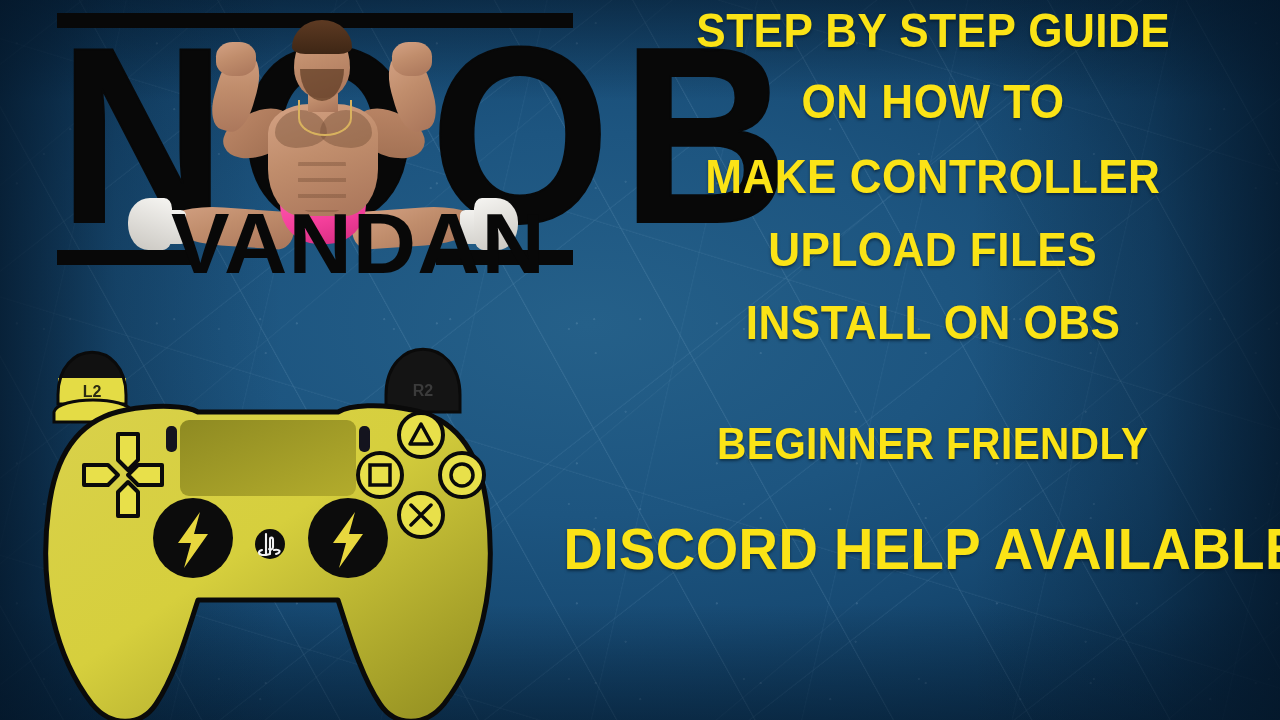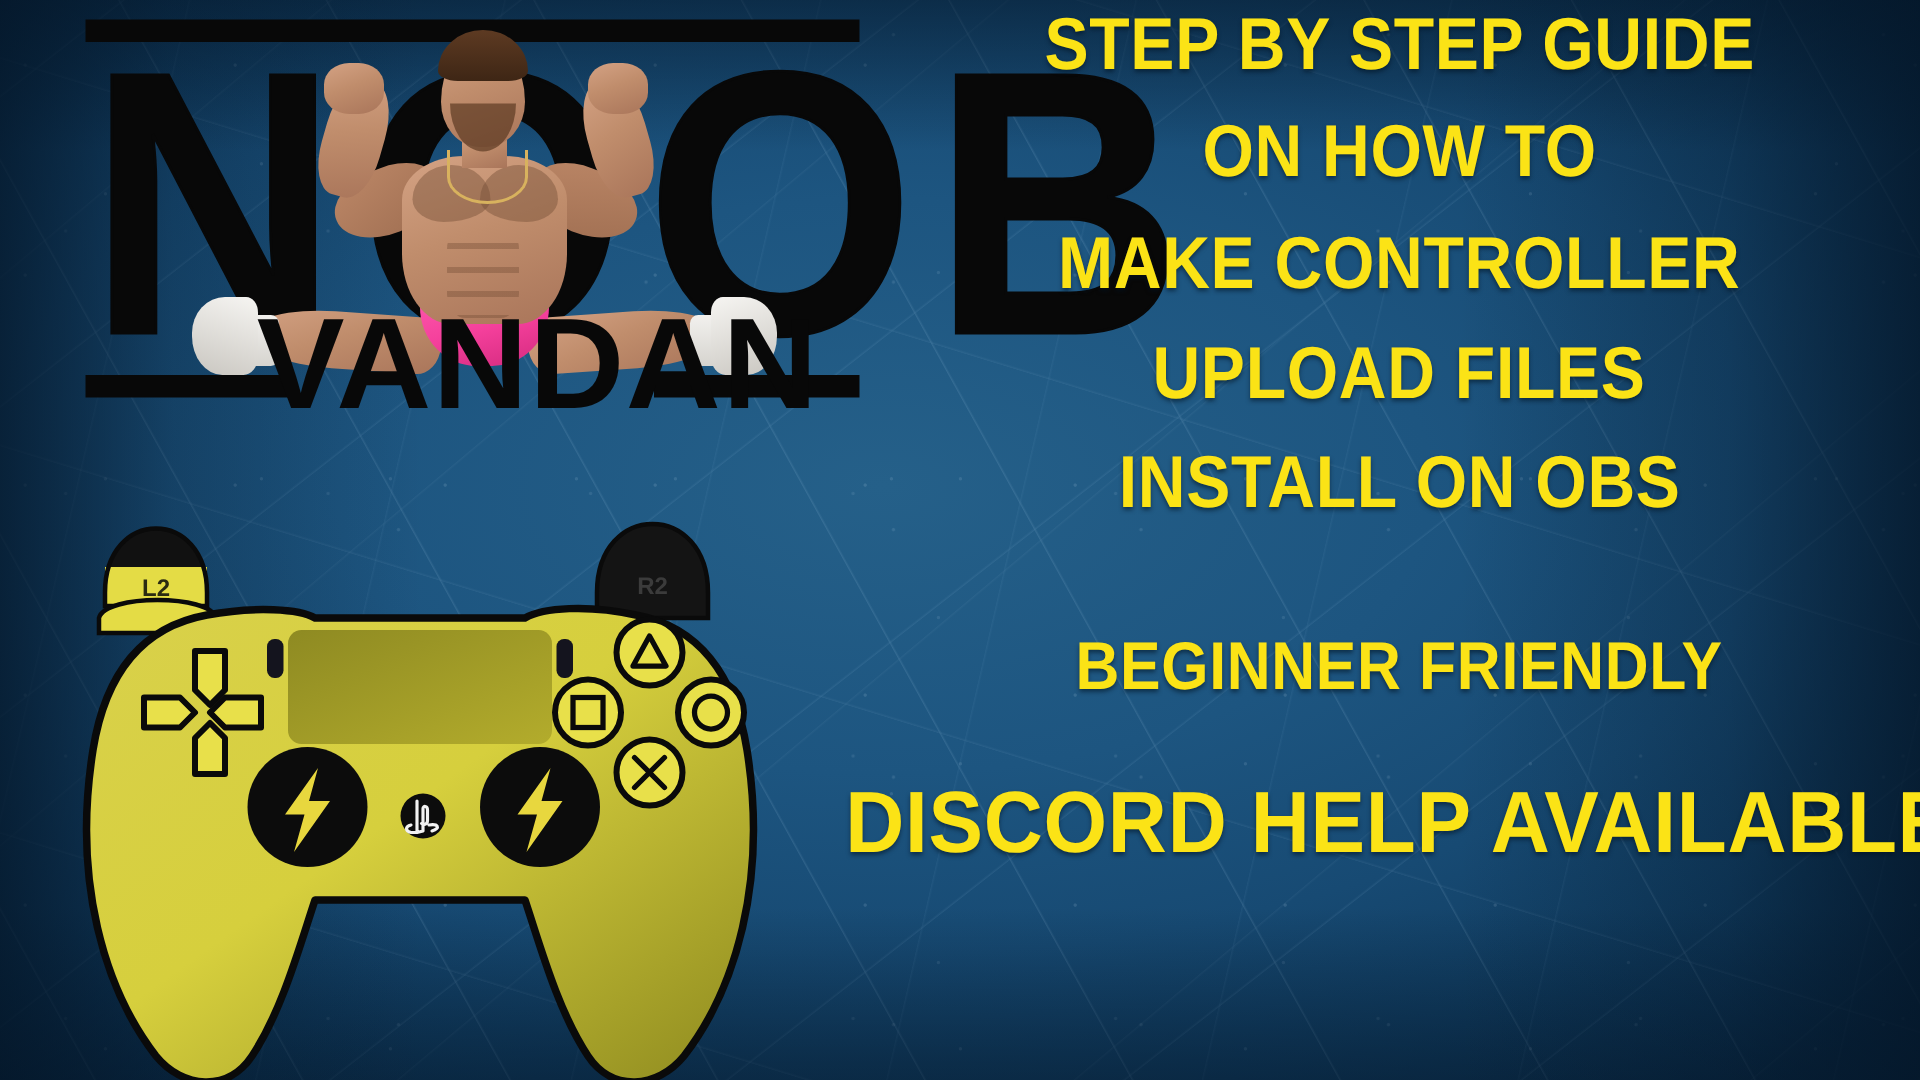--- a/index.html
+++ b/index.html
@@ -135,21 +135,21 @@
   .vandan-word{
     position:absolute;left:122px;top:196px;width:290px;
     text-align:center;
     font-family:"Liberation Sans",sans-serif;
     font-weight:700;font-size:86px;line-height:1;
     color:#080808;letter-spacing:1px;
     transform:scaleX(1.02);
   }
 
   
-  #controller{position:absolute;left:20px;top:300px;width:520px;height:420px;}
+  #controller{position:absolute;left:8px;top:300px;width:520px;height:420px;}
   #controller svg{display:block;width:100%;height:100%;overflow:visible;}
 
   
   #copy{
     position:absolute;left:586px;top:0;width:694px;height:720px;
     display:flex;flex-direction:column;align-items:center;
     box-sizing:border-box;
   }
   .line{
     color:#fbe316;

